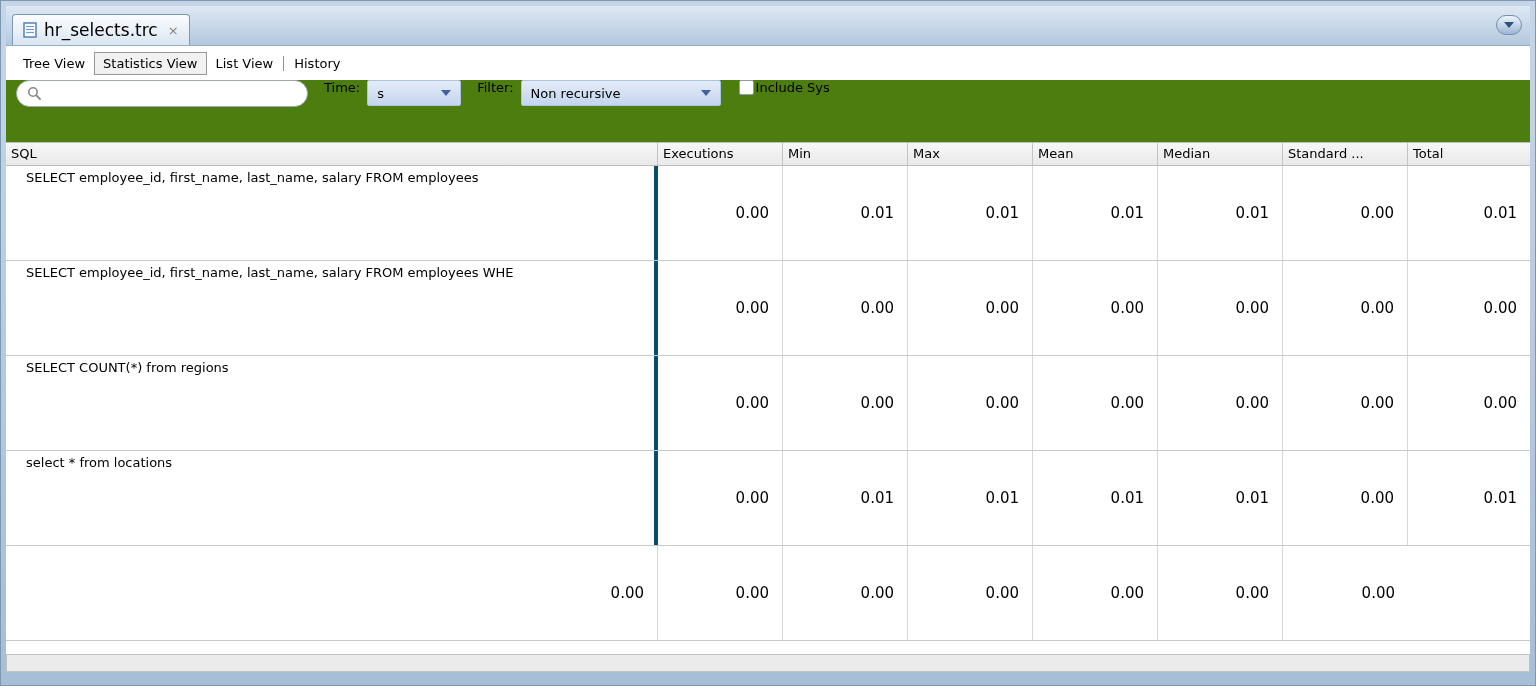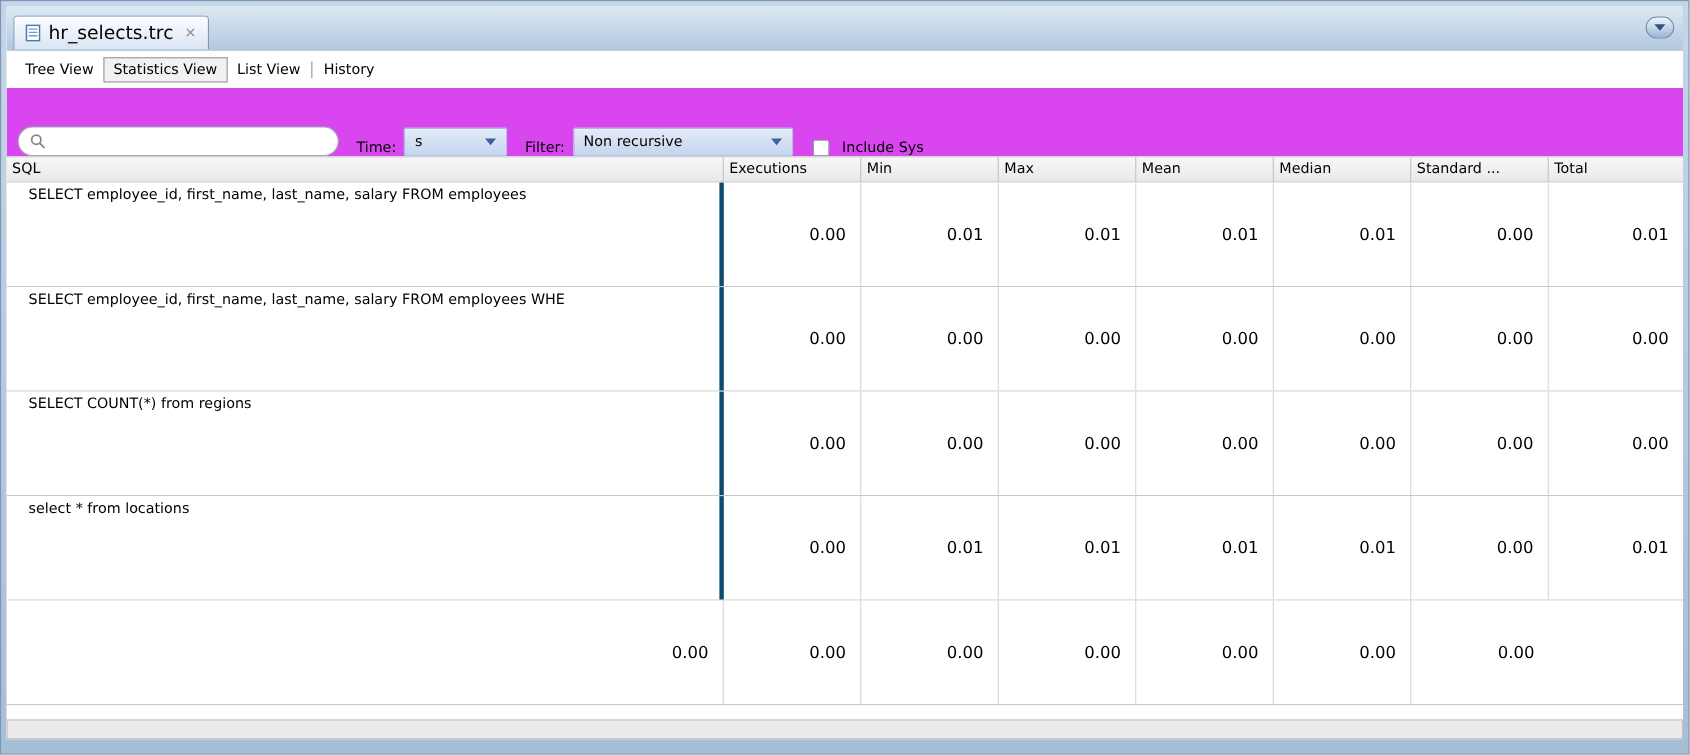--- a/index.html
+++ b/index.html
@@ -26,36 +26,36 @@
   .chev { width:0; height:0; border-left:5px solid transparent; border-right:5px solid transparent;
           border-top:6px solid #2f517a; }
 
   
   .subtabs { height:34px; flex:0 0 34px; display:flex; align-items:center; padding:0 8px; background:#fff; }
   .vtab { padding:4px 9px; cursor:pointer; white-space:nowrap; }
   .vtab.active { border:1px solid #979797; background:#f1f1f1; padding:3px 8px; }
   .sep { width:1px; height:15px; background:#8f8f8f; margin:0 1px; }
 
   
-  .toolbar { height:62px; flex:0 0 62px; display:flex; align-items:flex-end; padding:0 10px; background:#d946ef; }
+  .toolbar { height:62px; flex:0 0 62px; display:flex; align-items:flex-start; padding:0 10px; background:#4d7c0f; }
   .search { width:292px; height:27px; border:1px solid #9daab6; border-radius:14px; display:flex;
             align-items:center; padding:0 10px; gap:7px; background:#fff; }
   .search input { border:none; outline:none; flex:1; font:13px "DejaVu Sans",sans-serif; background:transparent; }
   .tlabel { margin-left:16px; margin-right:7px; white-space:nowrap; }
   .combo { height:26px; display:flex; align-items:center; padding:0 9px;
            background:linear-gradient(#e4ecf8,#c4d5ee); border:1px solid #b0c3de; border-radius:2px;
            gap:8px; cursor:pointer; }
   .combo .val { flex:1; white-space:nowrap; overflow:hidden; }
   .arrow { width:0; height:0; border-left:5px solid transparent; border-right:5px solid transparent;
            border-top:6px solid #41609f; flex:0 0 auto; }
   .combo.time { width:94px; }
   .combo.filter { width:200px; }
   .checkbox { width:15px; height:15px; border:1px solid #8d9cab; background:#fff; margin-left:18px;
               border-radius:2px; cursor:pointer; flex:0 0 auto; }
-  .cb-label { margin-left:12px; }
+  .cb-label { margin-left:2px; }
 
   
   .table-area { flex:1 1 auto; overflow:hidden; display:flex; flex-direction:column; background:#fff; }
   .thead, .trow { display:grid; grid-template-columns:1fr 125px 125px 125px 125px 125px 125px 122px; }
   .thead { height:24px; flex:0 0 24px; background:linear-gradient(#f7f7f7,#e9e9e9);
            border-top:1px solid #bdbdbd; border-bottom:1px solid #bdbdbd; }
   .hcell { padding:0 5px; line-height:22px; border-right:1px solid #c3c3c3;
            overflow:hidden; white-space:nowrap; }
   .hcell:last-child { border-right:none; }
   .trow { height:95px; flex:0 0 95px; border-bottom:1px solid #c9c9c9; background:#fff; }

